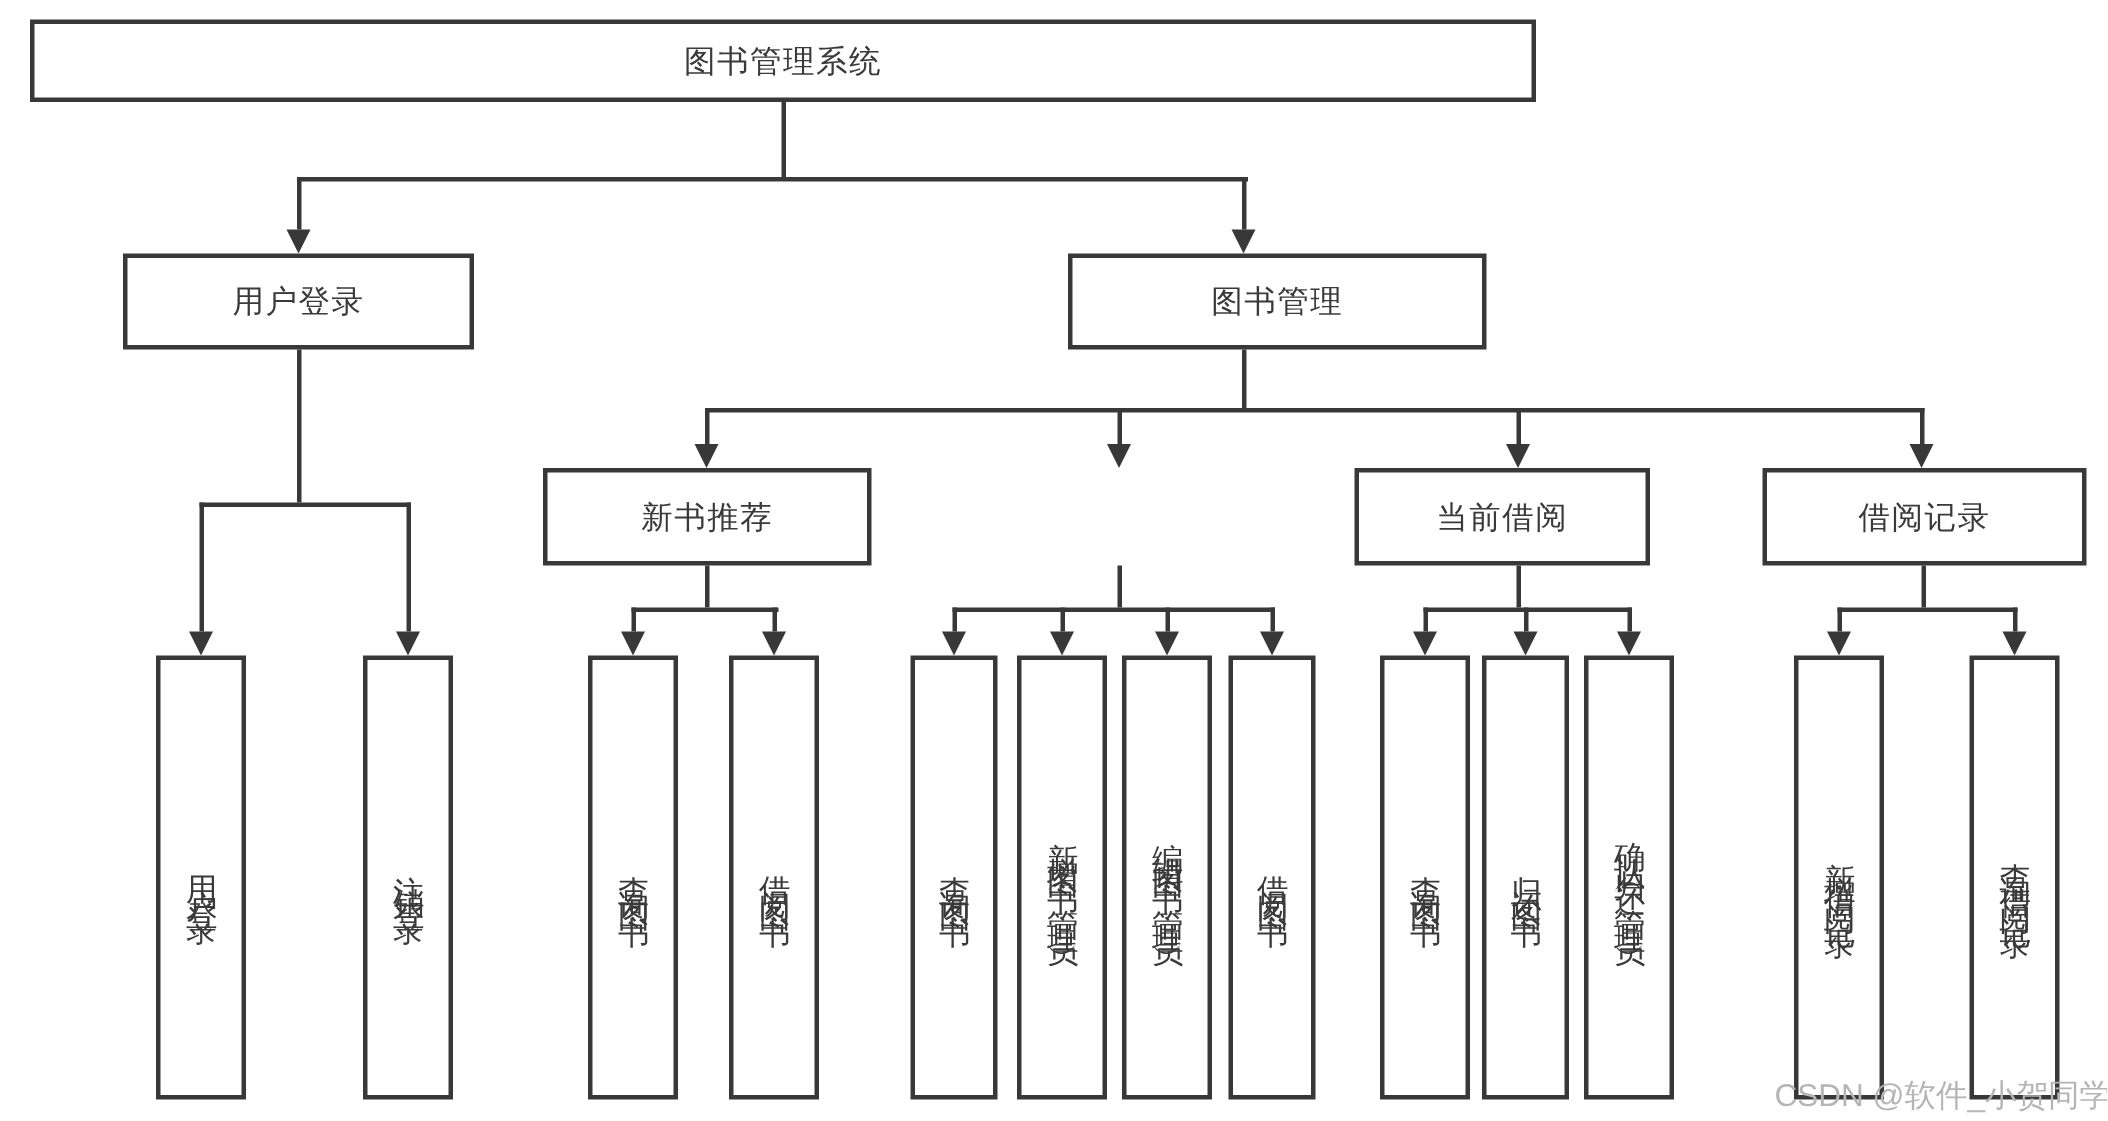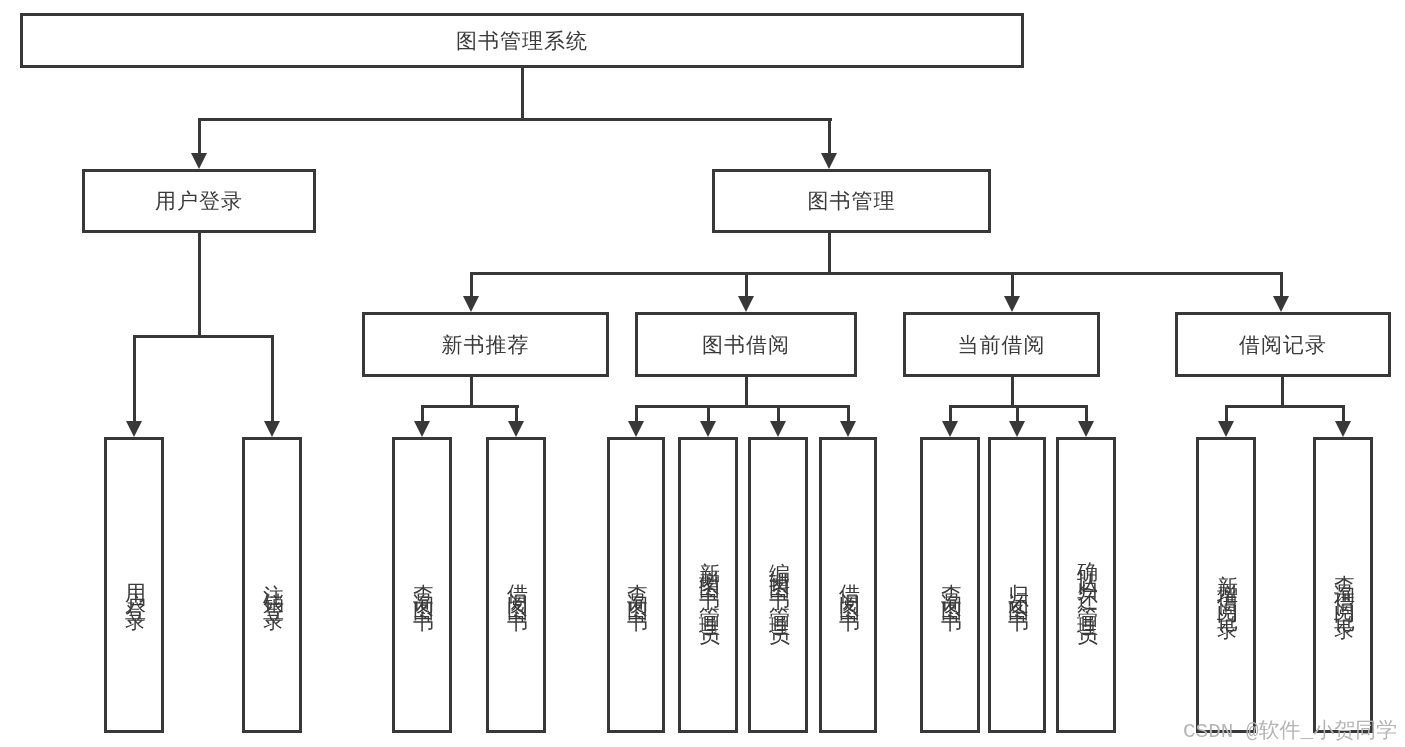--- a/index.html
+++ b/index.html
@@ -7,21 +7,21 @@
     --text: #3a3a3a;
     --wm: #b5b5b5;
     --bg: #ffffff;
   }
   html, body { margin: 0; padding: 0; background: #fff; }
   .canvas {
     position: relative;
     width: 1405px;
     height: 747px;
     background: var(--bg);
-    font-family: Liberation Mono, monospace;
+    font-family: Liberation Sans, sans-serif;
     overflow: hidden;
   }
   .hbox {
     position: absolute;
     box-sizing: border-box;
     border: 3px solid var(--line);
     background: #fff;
     display: flex;
     align-items: center;
     justify-content: center;
@@ -102,25 +102,22 @@
   <div class="hline" style="left:470px;  top:272px; width:813px;"></div>
   <div class="vline" style="left:470px;  top:272px; height:24px;"></div>
   <div class="arrow" style="left:463px;  top:296px;"></div>
   <div class="vline" style="left:745px;  top:272px; height:24px;"></div>
   <div class="arrow" style="left:738px;  top:296px;"></div>
   <div class="vline" style="left:1011px; top:272px; height:24px;"></div>
   <div class="arrow" style="left:1004px; top:296px;"></div>
   <div class="vline" style="left:1280px; top:272px; height:24px;"></div>
   <div class="arrow" style="left:1273px; top:296px;"></div>
 
-  <div class="hbox" style="left:362px; top:312px; width:247px; height:65px;">
+  <div class="hbox" style="left:362px; top:312px; width:219px; height:65px;">
     <span>新书推荐</span>
-  </div>
-  <div class="hbox" style="left:635px; top:312px; width:222px; height:65px;">
-    <span>图书借阅</span>
   </div>
   <div class="hbox" style="left:903px; top:312px; width:197px; height:65px;">
     <span>当前借阅</span>
   </div>
   <div class="hbox" style="left:1175px; top:312px; width:216px; height:65px;">
     <span>借阅记录</span>
   </div>
 
   <div class="vline" style="left:470px; top:377px; height:28px;"></div>
   <div class="hline" style="left:421px; top:405px; width:98px;"></div>

